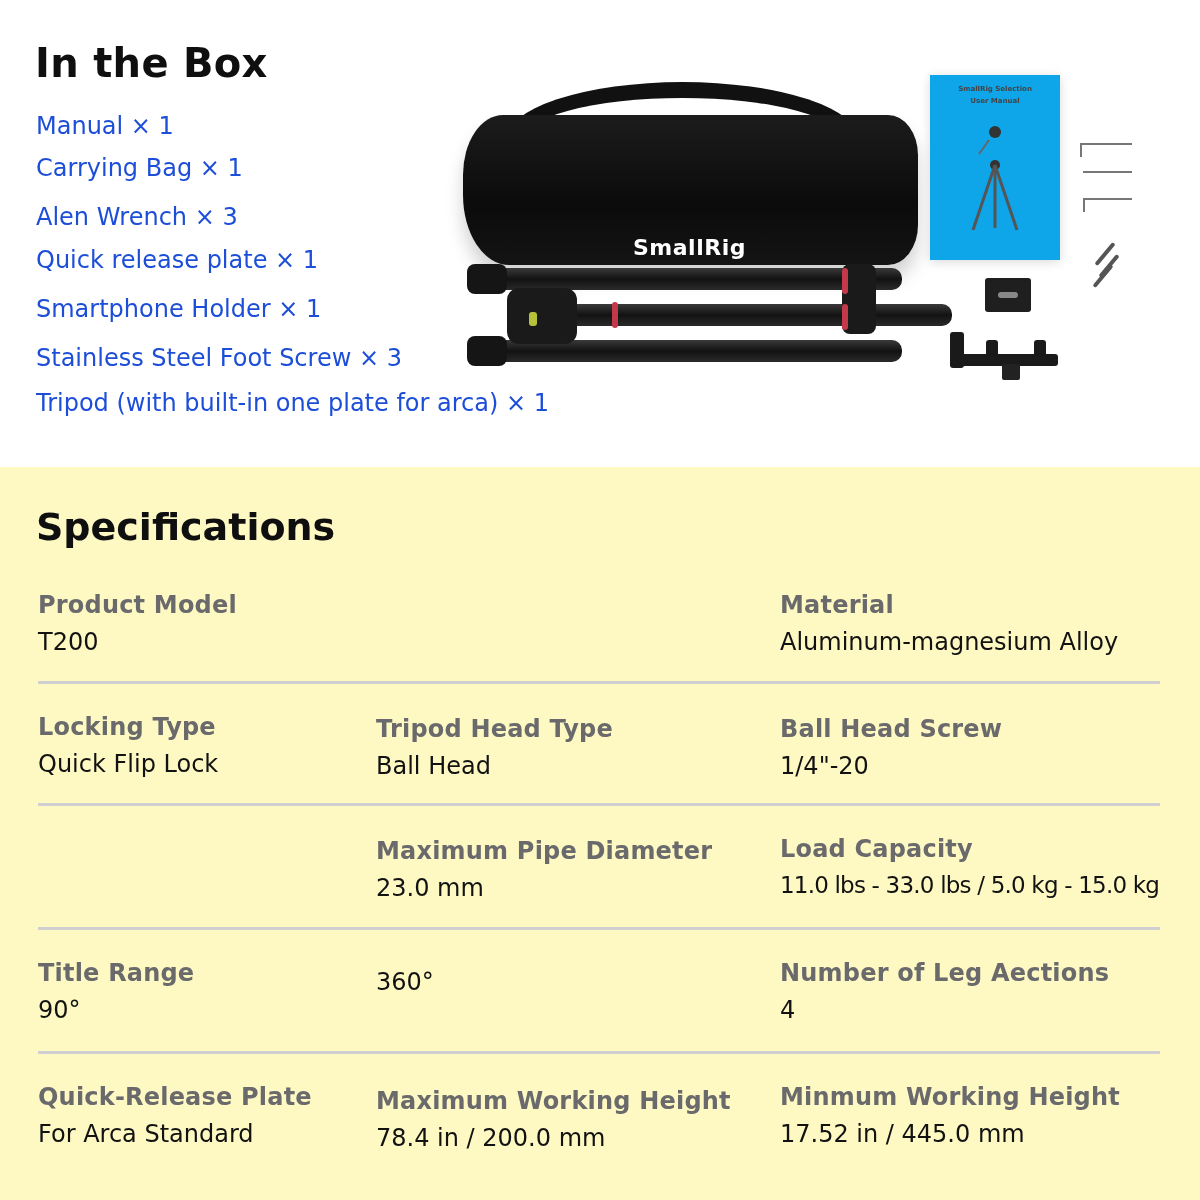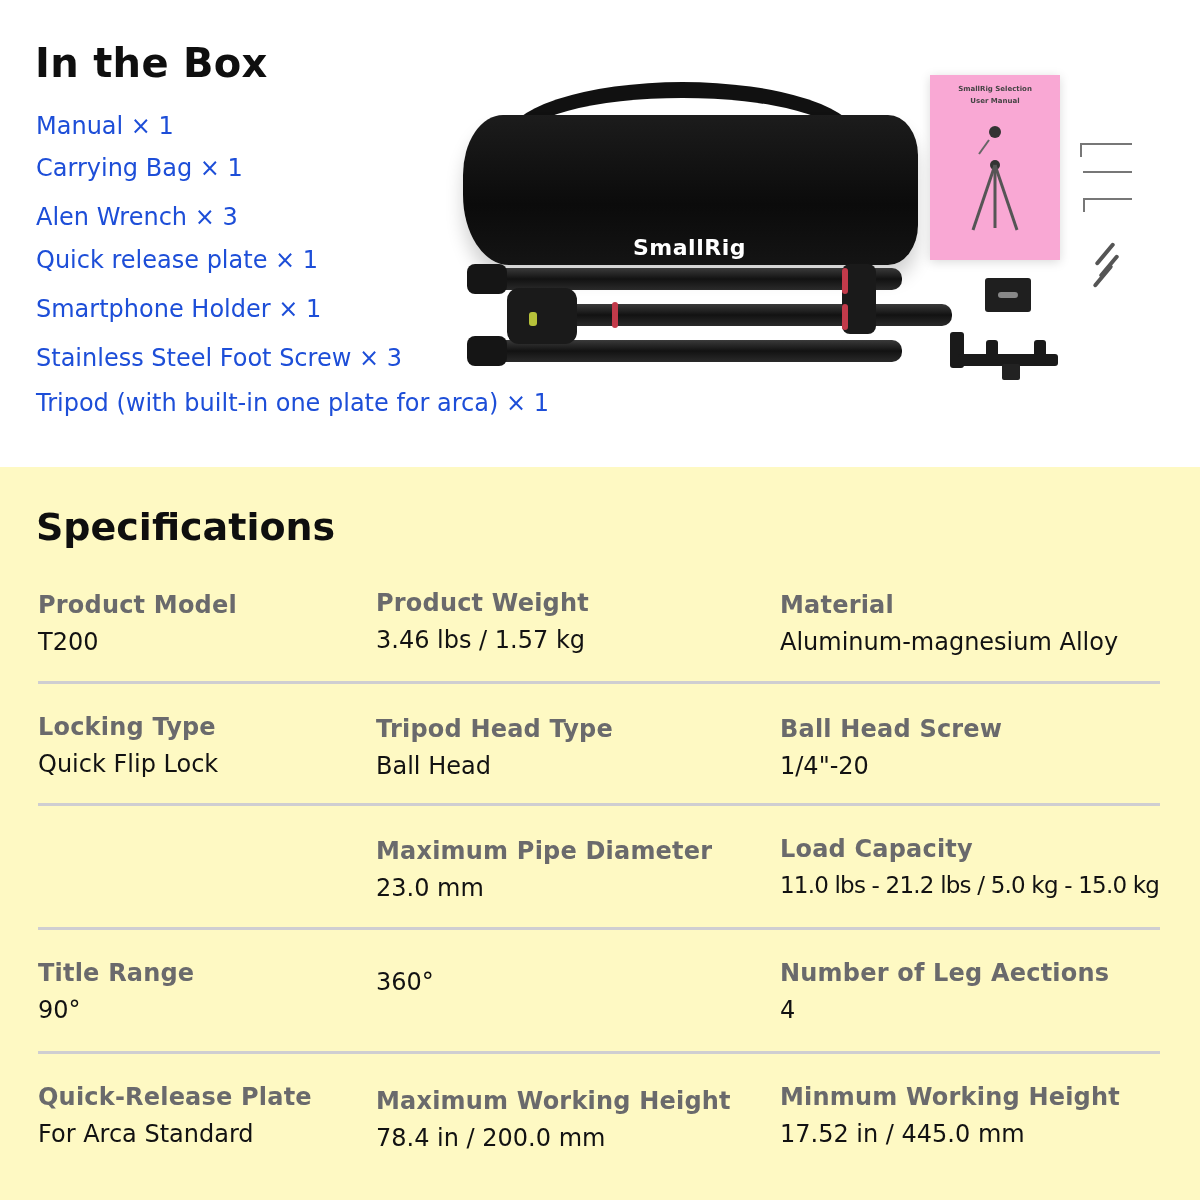--- a/index.html
+++ b/index.html
@@ -26,21 +26,21 @@
   .leg { position: absolute; left: 15px; height: 22px; border-radius: 10px;
          background: linear-gradient(180deg, #3a3a3a 0%, #121212 50%, #2a2a2a 100%); }
   .leg.l1 { top: 8px; width: 420px; }
   .leg.l2 { top: 44px; width: 425px; left: 60px; }
   .leg.l3 { top: 80px; width: 420px; }
   .leg-clamp { position: absolute; width: 40px; height: 30px; background: #151515; border-radius: 8px; }
   .red-ring { position: absolute; width: 6px; height: 26px; background: #c23a4a; border-radius: 3px; }
   .head { position: absolute; left: 40px; top: 28px; width: 70px; height: 56px; background: #1a1a1a; border-radius: 12px; }
   .bubble { position: absolute; left: 62px; top: 52px; width: 8px; height: 14px; background: #b7c23a; border-radius: 3px; }
 
-  .manual { position: absolute; left: 475px; top: 15px; width: 130px; height: 185px; background: #f9a8d4;
+  .manual { position: absolute; left: 475px; top: 15px; width: 130px; height: 185px; background: #0ea5e9;
             box-shadow: 0 2px 10px rgba(0,0,0,0.15); }
   .manual-text { position: absolute; left: 0; width: 130px; text-align: center; font-size: 7px; color: #444; font-weight: bold; }
   .manual-tripod { position: absolute; left: 35px; top: 45px; width: 60px; height: 120px; }
 
   .wrench { position: absolute; height: 2px; background: #777; }
   .wrench-v { position: absolute; width: 2px; background: #777; }
 
   .screws { position: absolute; left: 632px; top: 182px; width: 40px; height: 55px; }
   .screw { position: absolute; width: 28px; height: 4px; background: #555; border-radius: 2px; transform: rotate(-50deg); }
 
@@ -145,24 +145,20 @@
 </section>
 
 <section class="spec-section">
   <h2 class="spec-title">Specifications</h2>
 
   <div class="spec-row" style="top:122px">
     <div class="spec-cell" style="left:38px;top:2px">
       <div class="spec-label">Product Model</div>
       <div class="spec-value">T200</div>
     </div>
-    <div class="spec-cell" style="left:376px;top:0">
-      <div class="spec-label">Product Weight</div>
-      <div class="spec-value">3.46 lbs / 1.57 kg</div>
-    </div>
     <div class="spec-cell" style="left:780px;top:2px">
       <div class="spec-label">Material</div>
       <div class="spec-value">Aluminum-magnesium Alloy</div>
     </div>
   </div>
   <div class="spec-divider" style="top:214px"></div>
 
   <div class="spec-row" style="top:244px">
     <div class="spec-cell" style="left:38px;top:2px">
       <div class="spec-label">Locking Type</div>
@@ -179,21 +175,21 @@
   </div>
   <div class="spec-divider" style="top:336px"></div>
 
   <div class="spec-row" style="top:370px">
     <div class="spec-cell" style="left:376px;top:0">
       <div class="spec-label">Maximum Pipe Diameter</div>
       <div class="spec-value">23.0 mm</div>
     </div>
     <div class="spec-cell" style="left:780px;top:-2px">
       <div class="spec-label">Load Capacity</div>
-      <div class="spec-value load-value">11.0 lbs - 21.2 lbs / 5.0 kg - 15.0 kg</div>
+      <div class="spec-value load-value">11.0 lbs - 33.0 lbs / 5.0 kg - 15.0 kg</div>
     </div>
   </div>
   <div class="spec-divider" style="top:460px"></div>
 
   <div class="spec-row" style="top:492px">
     <div class="spec-cell" style="left:38px;top:0">
       <div class="spec-label">Title Range</div>
       <div class="spec-value">90°</div>
     </div>
     <div class="spec-cell" style="left:376px;top:0">

